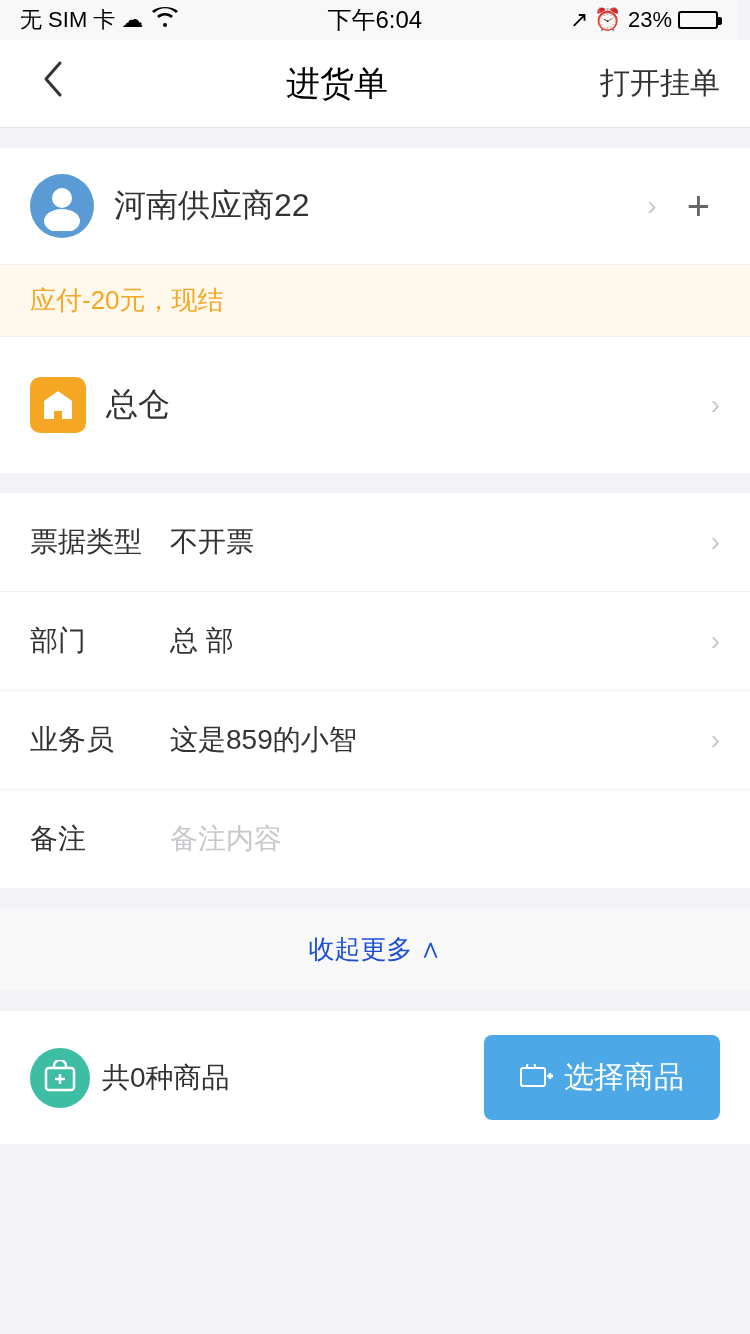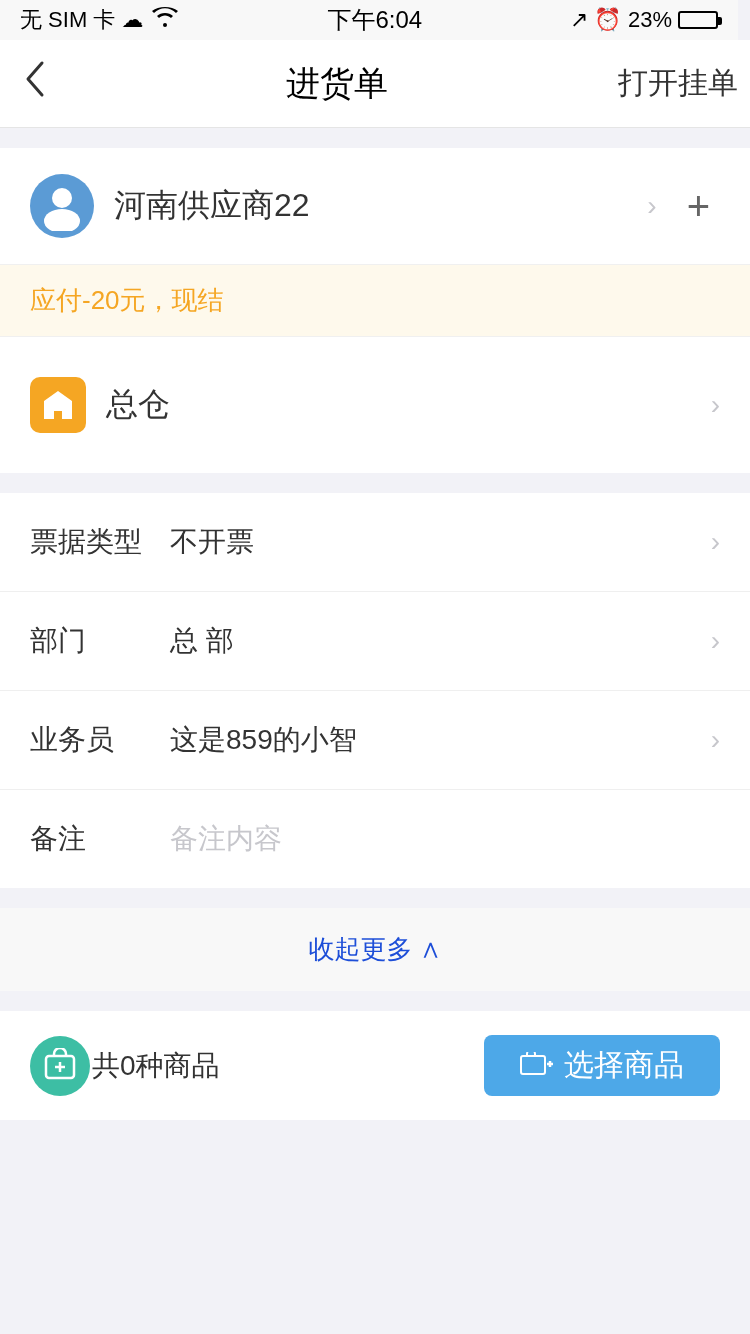--- a/index.html
+++ b/index.html
@@ -38,21 +38,21 @@
     }
 
     
     .nav-bar {
       width: 750px;
       height: 88px;
       background: #ffffff;
       display: flex;
       align-items: center;
       justify-content: space-between;
-      padding: 0 12px;
+      padding: 0 30px;
       border-bottom: 1px solid #e5e5e5;
     }
     .nav-back {
       font-size: 36px;
       color: #333;
       cursor: pointer;
       padding: 10px;
     }
     .nav-title {
       font-size: 34px;
@@ -198,21 +198,21 @@
       gap: 8px;
     }
 
     
     .product-section {
       background: #fff;
       margin-top: 20px;
       display: flex;
       align-items: center;
       padding: 24px 30px;
-      gap: 2px;
+      gap: 12px;
     }
     .product-icon-wrap {
       width: 60px;
       height: 60px;
       border-radius: 50%;
       background: #3dbea4;
       display: flex;
       align-items: center;
       justify-content: center;
       flex-shrink: 0;
@@ -220,21 +220,21 @@
     .product-count {
       flex: 1;
       font-size: 28px;
       color: #333;
     }
     .select-btn {
       background: #4da8e8;
       color: #fff;
       border: none;
       border-radius: 8px;
-      padding: 10px 36px;
+      padding: 22px 36px;
       font-size: 30px;
       display: flex;
       align-items: center;
       gap: 10px;
       cursor: pointer;
     }
 
     
     .bottom-area {
       flex: 1;

